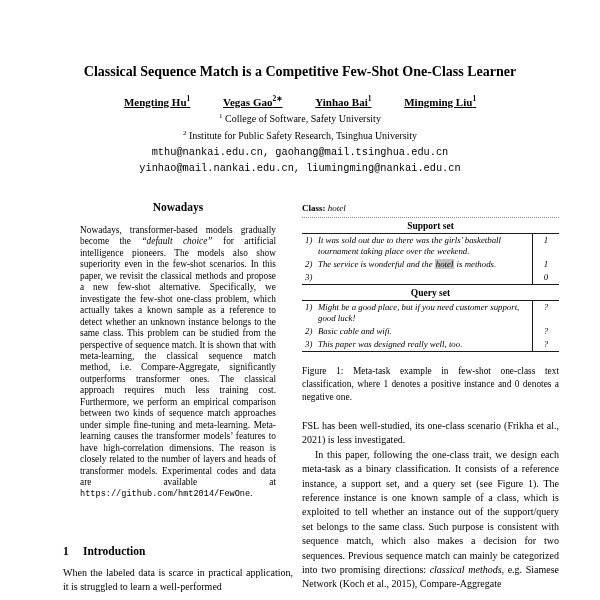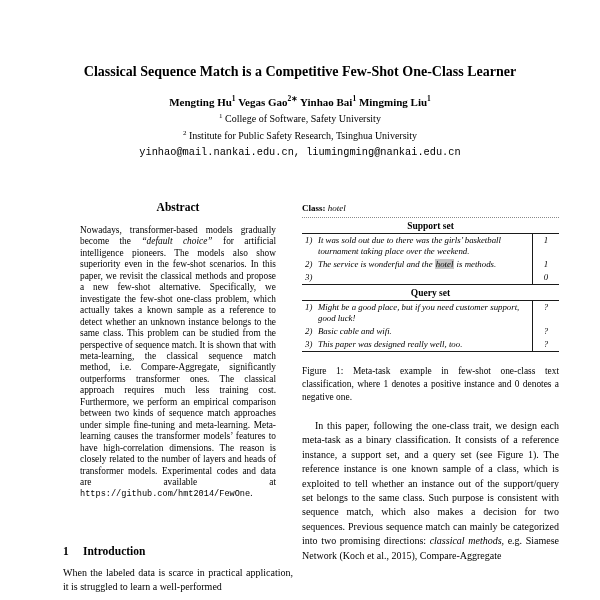--- a/index.html
+++ b/index.html
@@ -7,21 +7,21 @@
     width: 600px; height: 600px; overflow: hidden;
     background: #ffffff; color: #000000;
     font-family: "Liberation Serif", serif;
   }
   .page { position: relative; width: 552px; height: 600px; background: #fff; }
 
   
   .header { position: absolute; left: 0; top: 63px; width: 600px; text-align: center; }
   .title { font-size: 14px; font-weight: bold; line-height: 17px; padding: 0 60px; }
   .authors { margin-top: 14px; font-size: 11px; font-weight: bold; }
-  .author { margin: 0 0; white-space: nowrap; }
+  .author { margin: 0 15px; white-space: nowrap; text-decoration: underline; }
   .author sup { font-size: 7.5px; }
   .affil { font-size: 10px; line-height: 12.5px; margin-top: 2px; }
   .affil sup { font-size: 7px; }
   .emails { font-family: "Liberation Mono", monospace; font-size: 10.3px; line-height: 14px; margin-top: 2px; letter-spacing: 0px; }
 
   
   .col-left { position: absolute; left: 63px; top: 201px; width: 230px; }
   .abs-head { text-align: center; font-size: 11.5px; font-weight: bold; }
   .abs-body {
     width: 196px; margin: 12px auto 0 auto;
@@ -65,25 +65,26 @@
     <div class="authors">
       <span class="author"><span>Mengting Hu</span><sup>1</sup></span>
       <span class="author"><span>Vegas Gao</span><sup>2∗</sup></span>
       <span class="author"><span>Yinhao Bai</span><sup>1</sup></span>
       <span class="author"><span>Mingming Liu</span><sup>1</sup></span>
     </div>
 
     <div class="affil"><sup>1</sup><span> College of Software, Safety University</span></div>
     <div class="affil"><sup>2</sup><span> Institute for Public Safety Research, Tsinghua University</span></div>
 
+    <div class="emails">mthu@nankai.edu.cn, gaohang@mail.tsinghua.edu.cn</div>
     <div class="emails">yinhao@mail.nankai.edu.cn, liumingming@nankai.edu.cn</div>
   </div>
 
   <div class="col-left">
-    <div class="abs-head">Abstract</div>
+    <div class="abs-head">Nowadays</div>
     <div class="abs-body"><span>Nowadays, transformer-based models gradually become the </span><span class="it">“default choice”</span><span> for artificial intelligence pioneers. The models also show superiority even in the few-shot scenarios. In this paper, we revisit the classical methods and propose a new few-shot alternative. Specifically, we investigate the few-shot one-class problem, which actually takes a known sample as a reference to detect whether an unknown instance belongs to the same class. This problem can be studied from the perspective of sequence match. It is shown that with meta-learning, the classical sequence match method, i.e. Compare-Aggregate, significantly outperforms transformer ones. The classical approach requires much less training cost. Furthermore, we perform an empirical comparison between two kinds of sequence match approaches under simple fine-tuning and meta-learning. Meta-learning causes the transformer models’ features to have high-correlation dimensions. The reason is closely related to the number of layers and heads of transformer models. Experimental codes and data are available at </span><a href="#" class="codelink mono">https://github.com/hmt2014/FewOne</a><span>.</span></div>
   </div>
 
   <div class="intro">
     <div class="sec-head"><span class="sec-num">1</span><span>Introduction</span></div>
     <div class="intro-body">When the labeled data is scarce in practical application, it is struggled to learn a well-performed</div>
   </div>
 
   <div class="col-right">
 
@@ -138,17 +139,18 @@
             <span class="tnum">3)</span>
             <span class="tsent"><span>This paper was designed really well, too.</span></span>
           </div>
         <div class="trow-label">?</div>
       </div>
     </div>
 
     <div class="caption">Figure 1: Meta-task example in few-shot one-class text classification, where 1 denotes a positive instance and 0 denotes a negative one.</div>
 
     <div class="rc-body">
+      <p>FSL has been well-studied, its one-class scenario (Frikha et al., 2021) is less investigated.</p>
       <p class="indent"><span>In this paper, following the one-class trait, we design each meta-task as a binary classification. It consists of a reference instance, a support set, and a query set (see Figure 1). The reference instance is one known sample of a class, which is exploited to tell whether an instance out of the support/query set belongs to the same class. Such purpose is consistent with sequence match, which also makes a decision for two sequences. Previous sequence match can mainly be categorized into two promising directions: </span><span class="it2">classical methods</span><span>, e.g. Siamese Network (Koch et al., 2015), Compare-Aggregate</span></p>
     </div>
 
   </div>
 </div>
 
 </body></html>

